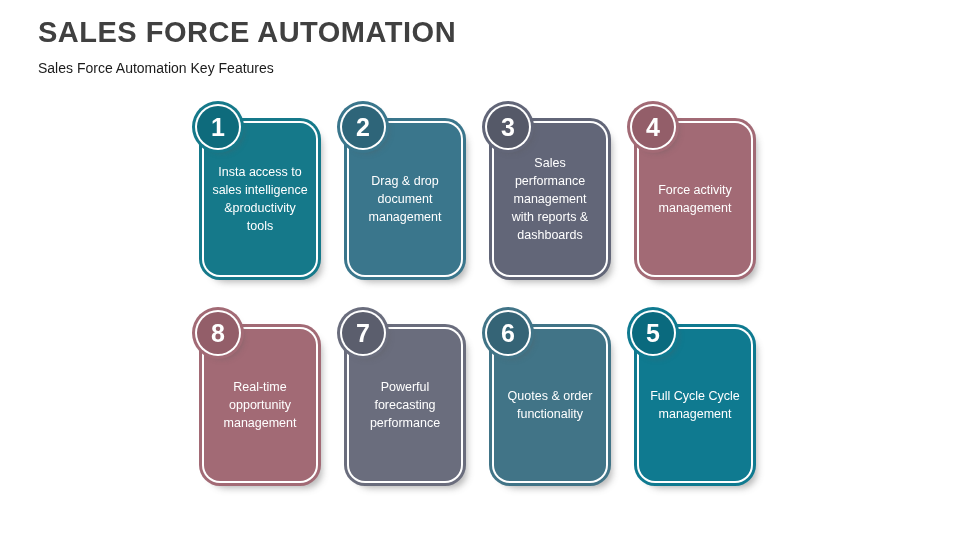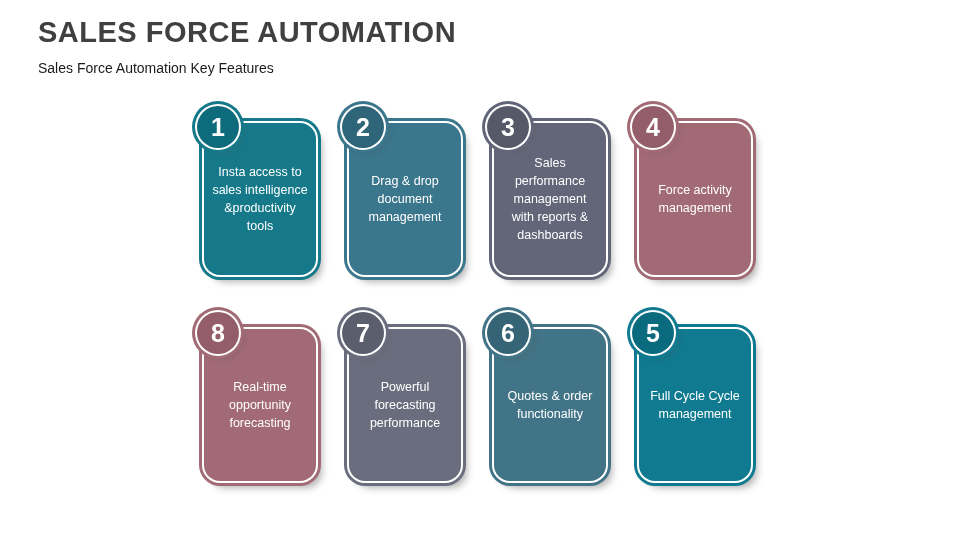--- a/index.html
+++ b/index.html
@@ -113,21 +113,21 @@
       <div class="card-body">
         <span class="card-label">Force activity management</span>
       </div>
     </div>
 
     <div class="card" style="--fill: #a26a75; --badge: #935e69;">
       <div class="badge">
           <span>8</span>
         </div>
       <div class="card-body">
-        <span class="card-label">Real-time opportunity forecasting</span>
+        <span class="card-label">Real-time opportunity management</span>
       </div>
     </div>
 
     <div class="card" style="--fill: #6a6d7d; --badge: #5b5e6d;">
       <div class="badge">
           <span>7</span>
         </div>
       <div class="card-body">
         <span class="card-label">Powerful forecasting performance</span>
       </div>

